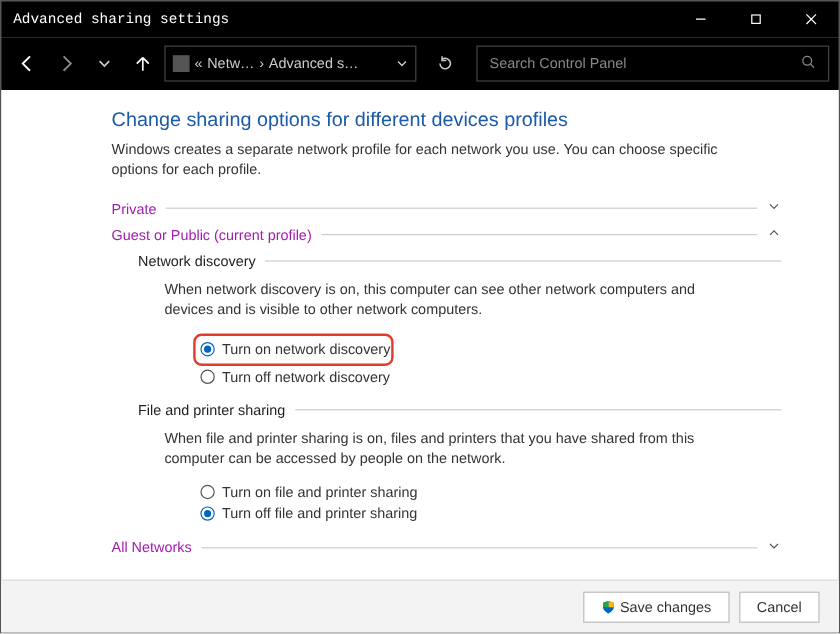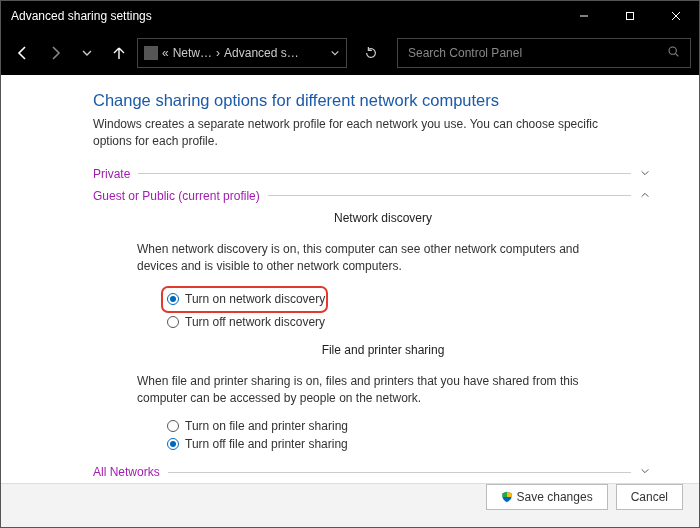--- a/index.html
+++ b/index.html
@@ -1,21 +1,21 @@
 <!DOCTYPE html>
 <html><head>
 <meta charset="utf-8">
 <style>
   * { margin: 0; padding: 0; box-sizing: border-box; font-family: "Segoe UI", Tahoma, sans-serif; }
   html, body { width: 700px; height: 528px; overflow: hidden; background: #fff; }
   .window { width: 700px; height: 528px; display: flex; flex-direction: column; border: 1px solid #555; }
 
   
   .titlebar { height: 30px; background: #000; color: #fff; display: flex; align-items: center; justify-content: space-between; }
-  .titlebar .title { font-size: 12px; padding-left: 10px; }
+  .titlebar .title { font-size: 12px; padding-left: 10px; font-family: Liberation Mono, monospace; }
   .winctrls { display: flex; height: 100%; }
   .winctrls .btn { width: 46px; display: flex; align-items: center; justify-content: center; font-size: 12px; color: #fff; }
 
   
   .navbar { height: 44px; background: #000; display: flex; align-items: center; gap: 4px; padding: 0 8px; color: #fff; }
   .navbtn { width: 28px; height: 28px; display: flex; align-items: center; justify-content: center; font-size: 14px; color: #ccc; }
   .addrbar { flex: 0 0 210px; height: 30px; border: 1px solid #444; display: flex; align-items: center; padding: 0 6px; font-size: 12px; gap: 4px; color: #ccc; }
   .addr-folder { width: 14px; height: 14px; background: #555; display: inline-block; }
   .refresh { margin-left: 6px; }
   .searchbox { flex: 1; height: 30px; border: 1px solid #444; display: flex; align-items: center; padding: 0 10px; font-size: 12px; color: #888; justify-content: space-between; margin-left: 8px; }
@@ -26,35 +26,35 @@
   
   .content { flex: 1; overflow-y: auto; padding: 16px 48px 0 92px; font-size: 12px; color: #333; }
   .heading { color: #1a5aa8; font-size: 16.5px; font-weight: 400; margin-bottom: 6px; }
   .subdesc { font-size: 12px; color: #333; margin-bottom: 16px; line-height: 1.45; max-width: 510px; }
 
   .section-header { display: flex; align-items: center; gap: 8px; margin: 6px 0 8px 0; }
   .section-header .label { font-size: 12px; color: #a21caf; white-space: nowrap; }
   .section-header .rule { flex: 1; height: 1px; background: #ccc; }
   .chev { font-size: 10px; color: #555; width: 12px; text-align: center; }
 
-  .subgroup-header { display: flex; align-items: center; gap: 8px; margin: 8px 0 8px 22px; flex-direction: column; }
+  .subgroup-header { display: flex; align-items: center; gap: 8px; margin: 8px 0 8px 22px; }
   .subgroup-header .label { font-size: 12px; color: #222; }
   .subgroup-header .rule { flex: 1; height: 1px; background: #ccc; }
   .subdesc2 { margin: 0 0 10px 44px; font-size: 12px; color: #333; line-height: 1.45; max-width: 480px; }
 
   .radios { margin: 0 0 12px 74px; }
   .radio-row { display: flex; align-items: center; gap: 6px; font-size: 12px; color: #333; padding: 2px 0; }
   .radio { width: 12px; height: 12px; border: 1.2px solid #555; border-radius: 50%; display: inline-flex; align-items: center; justify-content: center; }
   .radio.checked::after { content: ""; width: 6px; height: 6px; border-radius: 50%; background: #0067c0; }
   .radio.checked { border-color: #0067c0; }
 
   .highlight-box { border: 2.5px solid #e23b2e; border-radius: 7px; padding: 2px 1px 3px 4px; display: inline-flex; align-items: center; gap: 6px; margin-left: -6px; }
 
   
-  .footer { height: 44px; border-top: 1px solid #ddd; background: #f3f3f3; display: flex; justify-content: flex-end; padding: 0 16px; gap: 8px; }
+  .footer { height: 44px; border-top: 1px solid #ddd; background: #f3f3f3; display: flex; align-items: center; justify-content: flex-end; padding: 0 16px; gap: 8px; }
   .fbtn { height: 26px; padding: 0 14px; background: #fff; border: 1px solid #bbb; font-size: 12px; color: #333; display: flex; align-items: center; gap: 4px; }
   .shield { width: 12px; height: 12px; display: inline-block; }
   .shield svg { width: 12px; height: 12px; }
 
   .ellipsis { max-width: 55px; overflow: hidden; text-overflow: ellipsis; white-space: nowrap; display: inline-block; }
   .ellipsis2 { max-width: 80px; overflow: hidden; text-overflow: ellipsis; white-space: nowrap; display: inline-block; }
 </style>
 </head>
 <body>
 
@@ -125,21 +125,21 @@
       <span class="searchicon">
         <svg width="13" height="13" viewBox="0 0 16 16">
             <circle cx="7" cy="7" r="4.5" fill="none" stroke="#888" stroke-width="1.3"></circle>
             <line x1="10.5" y1="10.5" x2="14" y2="14" stroke="#888" stroke-width="1.3"></line>
           </svg>
       </span>
     </div>
   </div>
 
   <div class="content">
-    <div class="heading">Change sharing options for different network computers</div>
+    <div class="heading">Change sharing options for different devices profiles</div>
     <div class="subdesc">Windows creates a separate network profile for each network you use. You can choose specific options for each profile.</div>
 
     <div class="section-header">
       <span class="label">Private</span>
       <span class="rule"></span>
       <span class="chev">
         <svg width="10" height="10" viewBox="0 0 12 12">
             <path d="M2 4 L6 8 L10 4" fill="none" stroke="#555" stroke-width="1.2"></path>
           </svg>
       </span>

